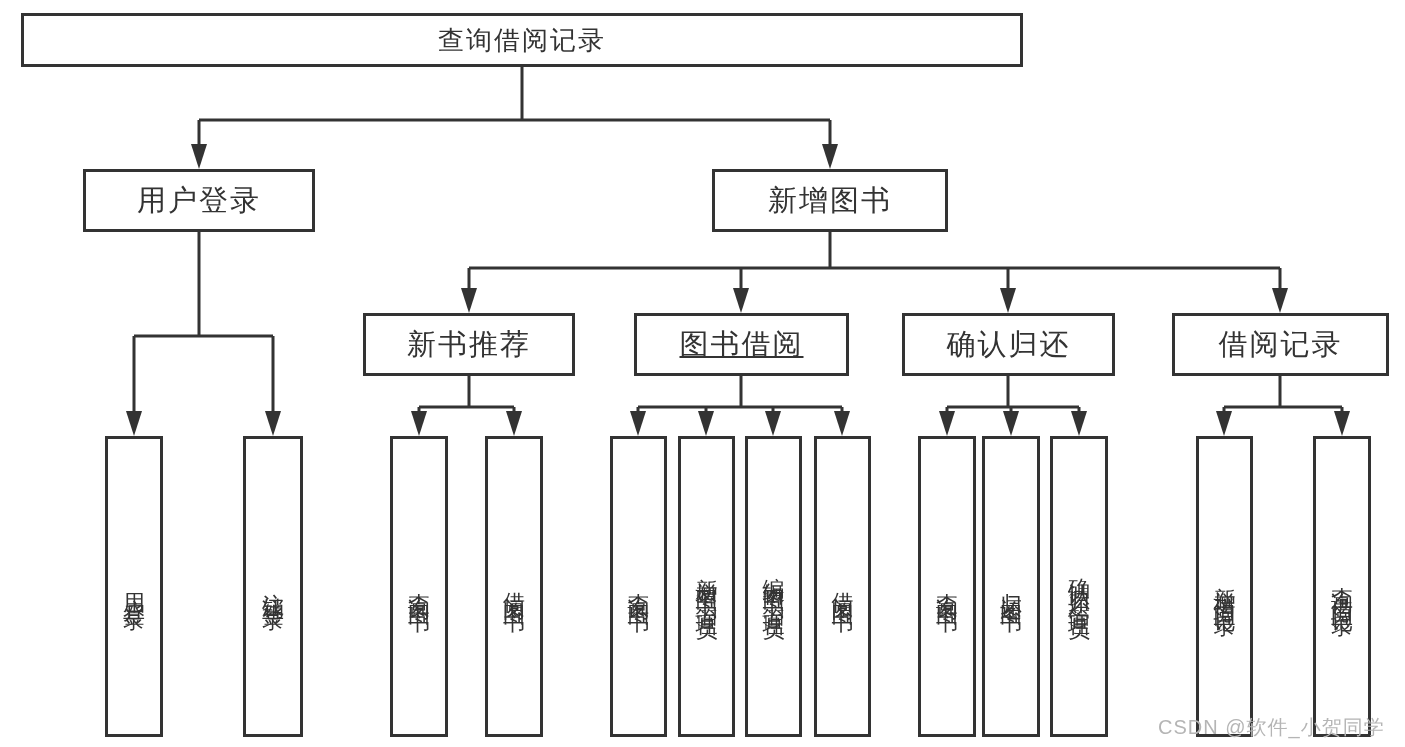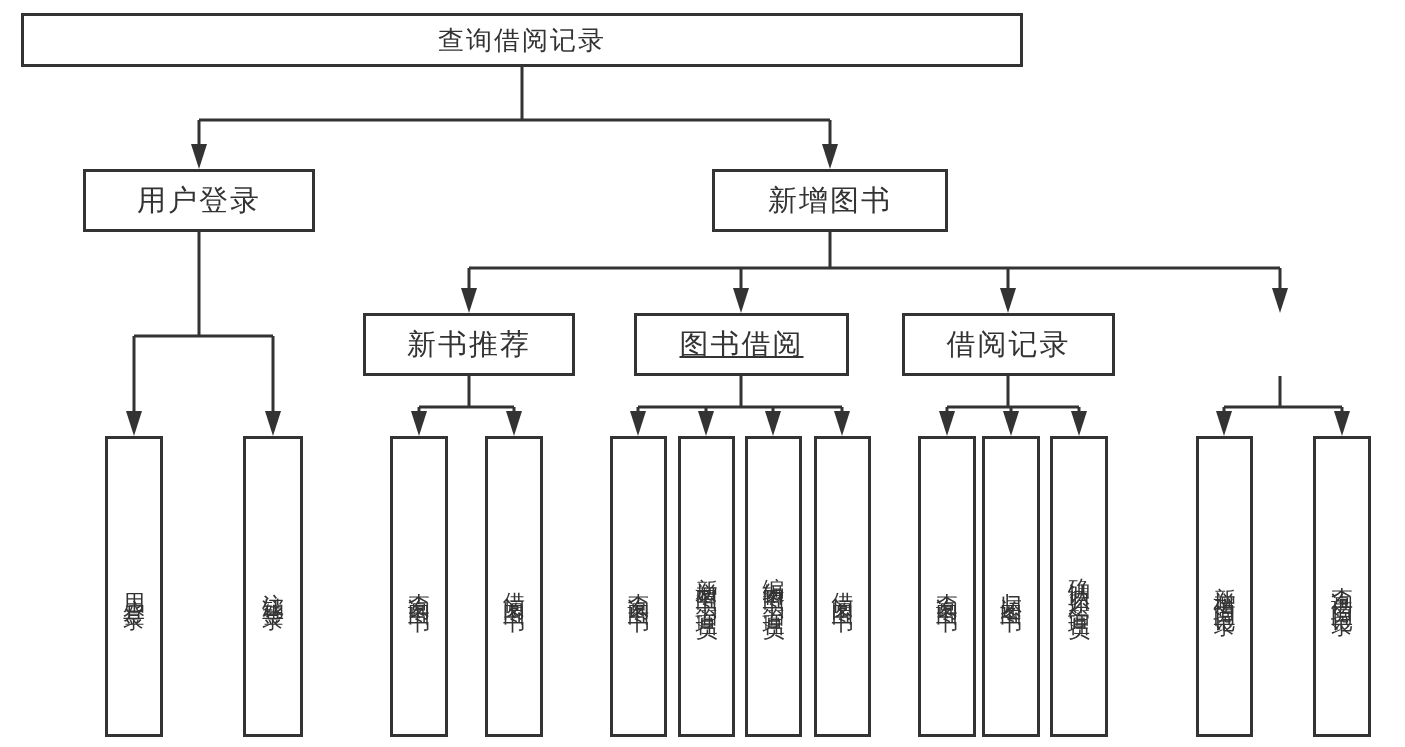--- a/index.html
+++ b/index.html
@@ -136,20 +136,23 @@
     <span>新增图书</span>
   </div>
 
   <div class="node hbox" style="left:363px;top:313px;width:212px;height:63px;">
     <span>新书推荐</span>
   </div>
   <div class="node hbox" style="left:634px;top:313px;width:215px;height:63px;text-decoration:underline;">
     <span>图书借阅</span>
   </div>
   <div class="node hbox" style="left:902px;top:313px;width:213px;height:63px;">
+    <span>确认归还</span>
+  </div>
+  <div class="node hbox" style="left:1172px;top:313px;width:217px;height:63px;">
     <span>借阅记录</span>
   </div>
 
   <div class="node vbox" style="left:105px;top:436px;width:58px;height:301px;">
     <span class="vtext">用户登录</span>
   </div>
   <div class="node vbox" style="left:243px;top:436px;width:60px;height:301px;">
     <span class="vtext">注销登录</span>
   </div>
 
@@ -183,14 +186,15 @@
     <span class="vtext">确认归还（管理员）</span>
   </div>
 
   <div class="node vbox" style="left:1196px;top:436px;width:57px;height:301px;">
     <span class="vtext">新增借阅记录</span>
   </div>
   <div class="node vbox" style="left:1313px;top:436px;width:58px;height:301px;">
     <span class="vtext">查询借阅记录</span>
   </div>
 
+  <div class="watermark">CSDN @软件_小贺同学</div>
 
 </div>
 
 </body></html>

